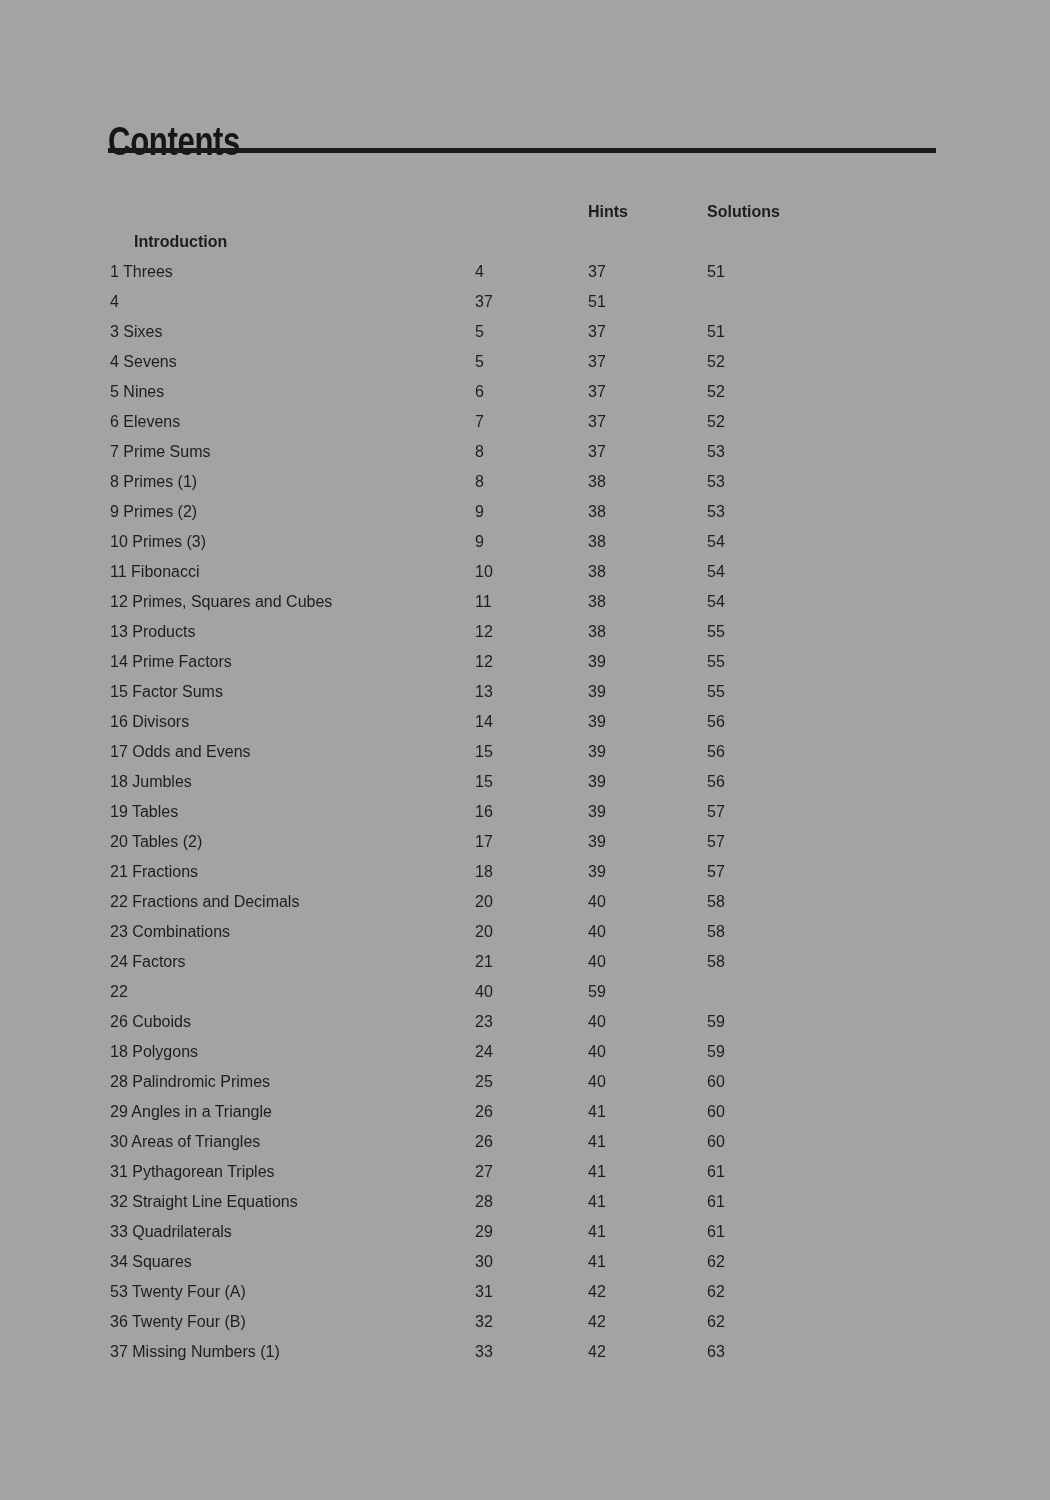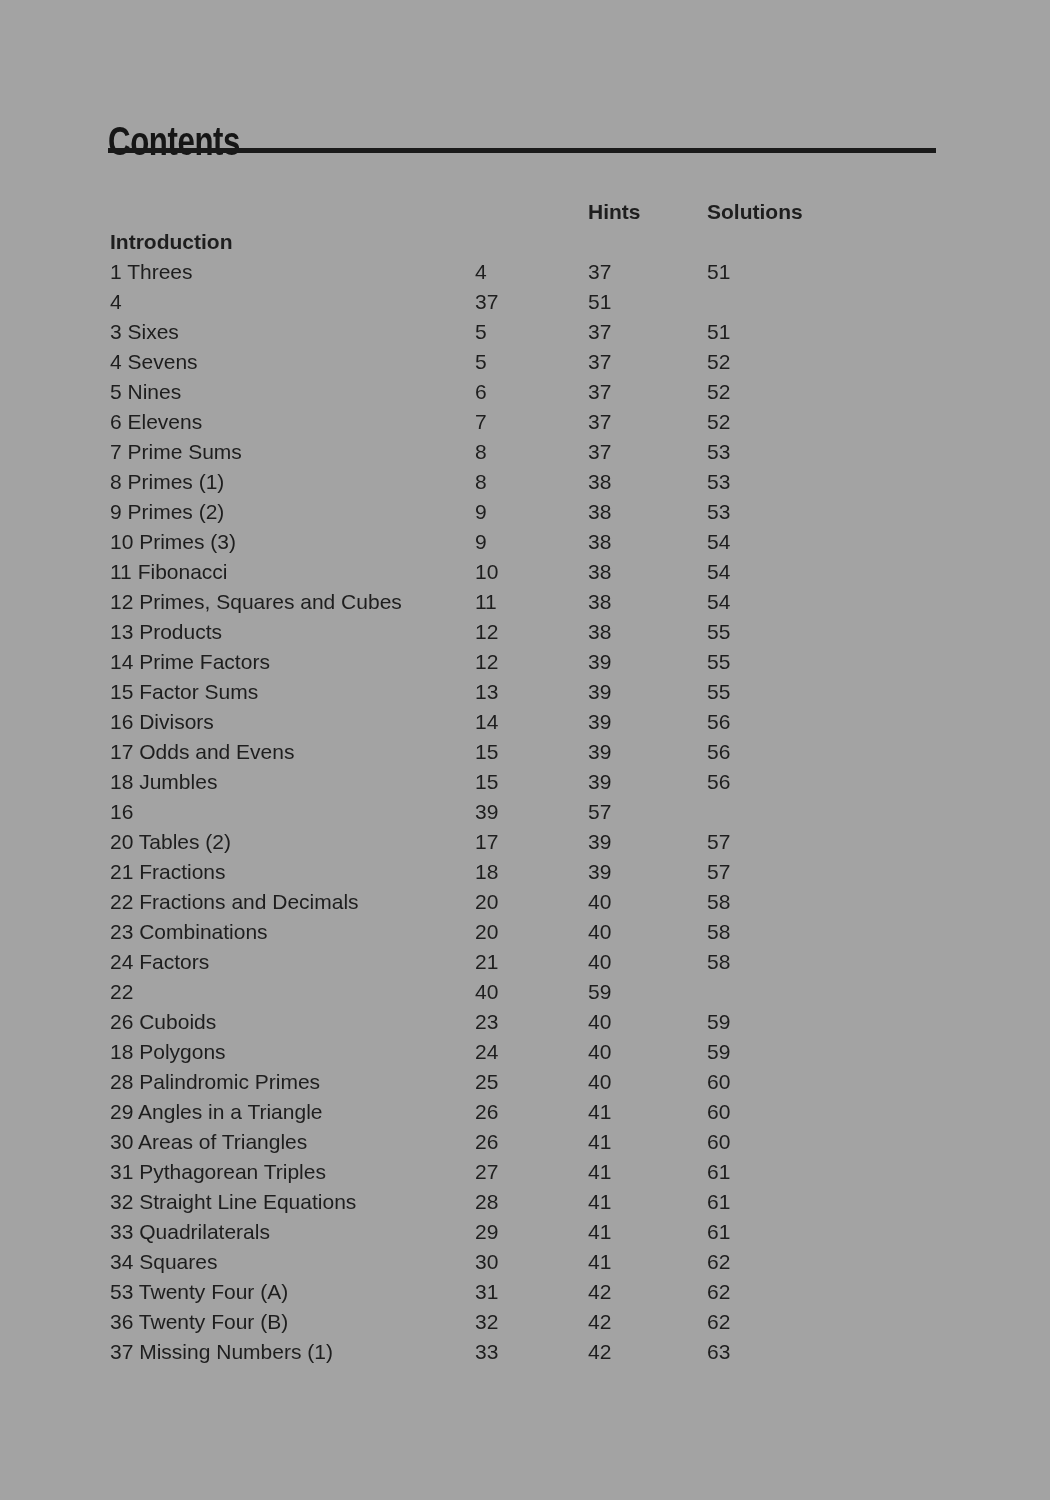--- a/index.html
+++ b/index.html
@@ -40,29 +40,30 @@
     position: absolute;
     left: 110px;
     top: 196px;
     width: 840px;
   }
   .toc-row {
     display: grid;
     grid-template-columns: 365px 113px 119px 1fr;
     align-items: center;
     height: 30px;
-    font-size: 21px;
+    font-size: 16px;
     color: #1e1e1e;
   }
   .toc-row.header-row {
     height: 31px;
     font-weight: 700;
   }
   .toc-row.section-row {
     font-weight: 700;
+    margin-left: 24px;
   }
   .cell {
     text-align: left;
     white-space: nowrap;
   }
 </style>
 </head>
 <body>
 
 <div class="page">
@@ -207,20 +208,21 @@
   </div>
 
   <div class="toc-row">
     <div class="cell">18 Jumbles</div>
     <div class="cell">15</div>
     <div class="cell">39</div>
     <div class="cell">56</div>
   </div>
 
   <div class="toc-row">
+    <div class="cell">19 Tables</div>
     <div class="cell">16</div>
     <div class="cell">39</div>
     <div class="cell">57</div>
   </div>
 
   <div class="toc-row">
     <div class="cell">20 Tables (2)</div>
     <div class="cell">17</div>
     <div class="cell">39</div>
     <div class="cell">57</div>

